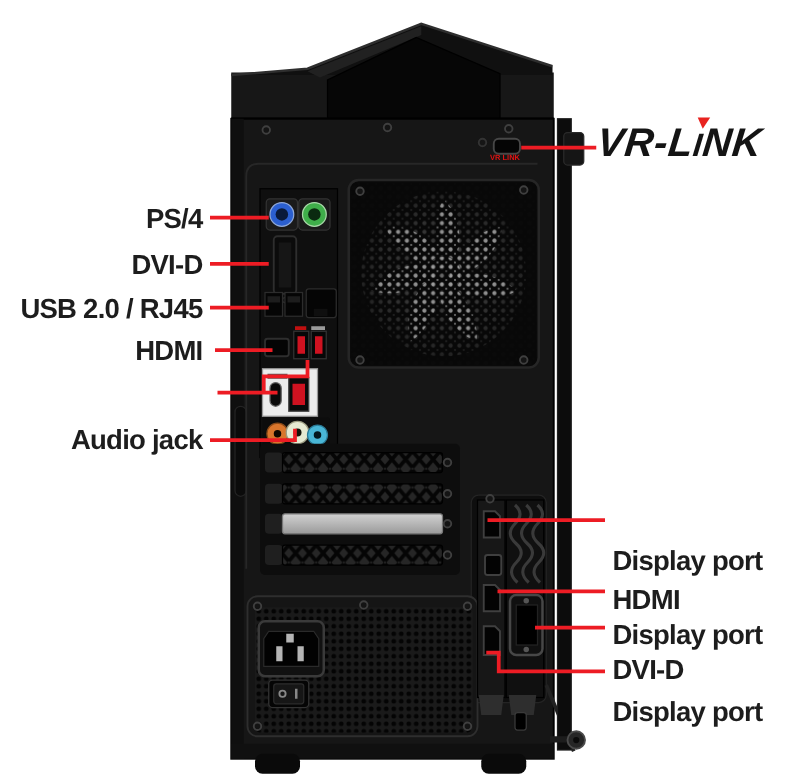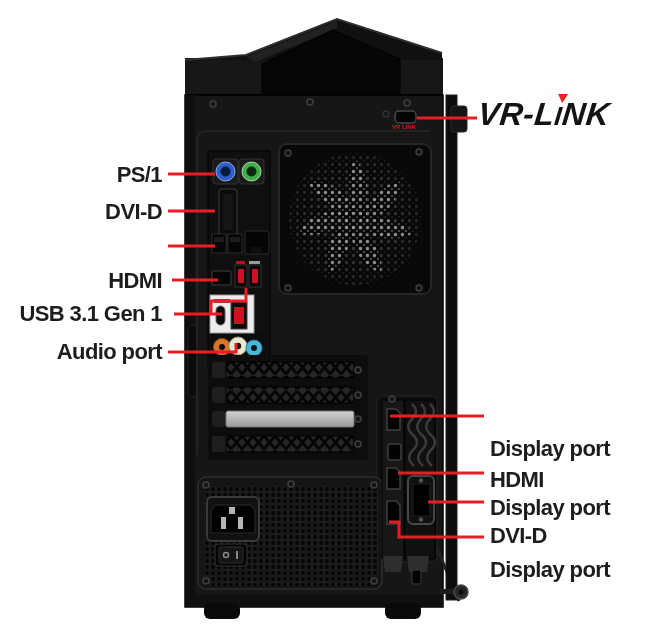--- a/index.html
+++ b/index.html
@@ -241,25 +241,25 @@
       <line x1="174" y1="314" x2="222" y2="314"></line>
       <polyline points="246,288 246,301 211,301 211,314"></polyline>
       <polyline points="236,343 236,352 168,352"></polyline>
       <line x1="390" y1="416" x2="484" y2="416"></line>
       <line x1="398" y1="473" x2="484" y2="473"></line>
       <line x1="428" y1="502" x2="484" y2="502"></line>
       <polyline points="389,522 399,522 399,537 484,537"></polyline>
     </g>
   </svg>
 
-  <div class="callout-label label-left" style="top:162px;">PS/1</div>
+  <div class="callout-label label-left" style="top:162px;">PS/4</div>
   <div class="callout-label label-left" style="top:199px;">DVI-D</div>
+  <div class="callout-label label-left" style="top:234px;">USB 2.0 / RJ45</div>
   <div class="callout-label label-left" style="top:268px;">HDMI</div>
-  <div class="callout-label label-left" style="top:301px;">USB 3.1 Gen 1</div>
-  <div class="callout-label label-left" style="top:339px;">Audio port</div>
+  <div class="callout-label label-left" style="top:339px;">Audio jack</div>
 
   <div class="callout-label label-right" style="top:404px;">Display port</div>
   <div class="callout-label label-right" style="top:435px;">HDMI</div>
   <div class="callout-label label-right" style="top:463px;">Display port</div>
   <div class="callout-label label-right" style="top:491px;">DVI-D</div>
   <div class="callout-label label-right" style="top:525px;">Display port</div>
 
   <div class="vrlink">
     <span>VR-L</span><span class="i-wrap"><span>I</span><span class="tri"></span></span><span>NK</span>
   </div>

